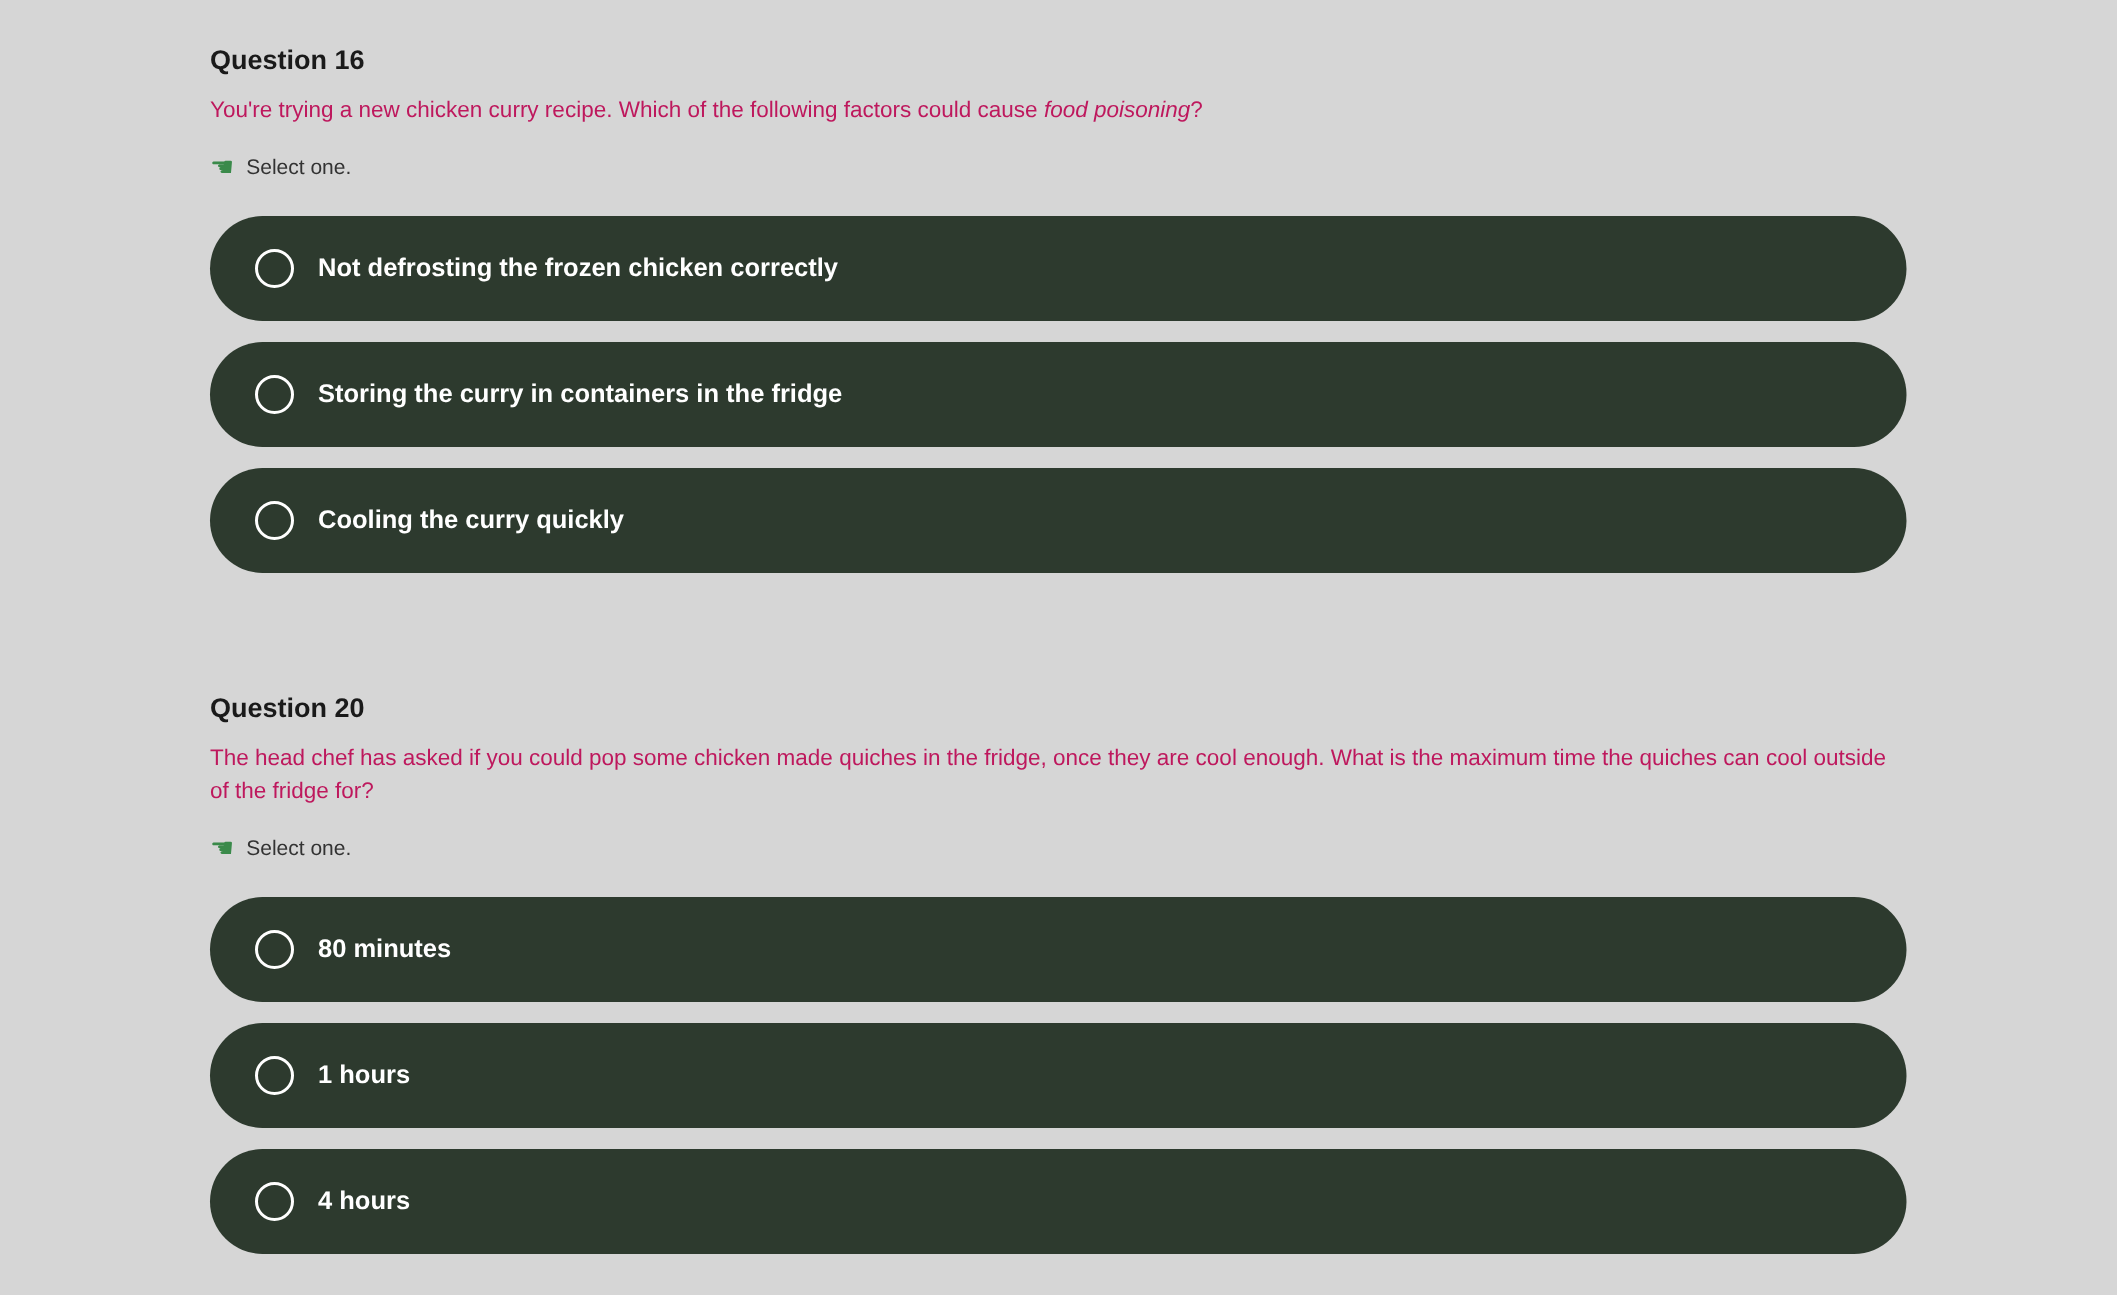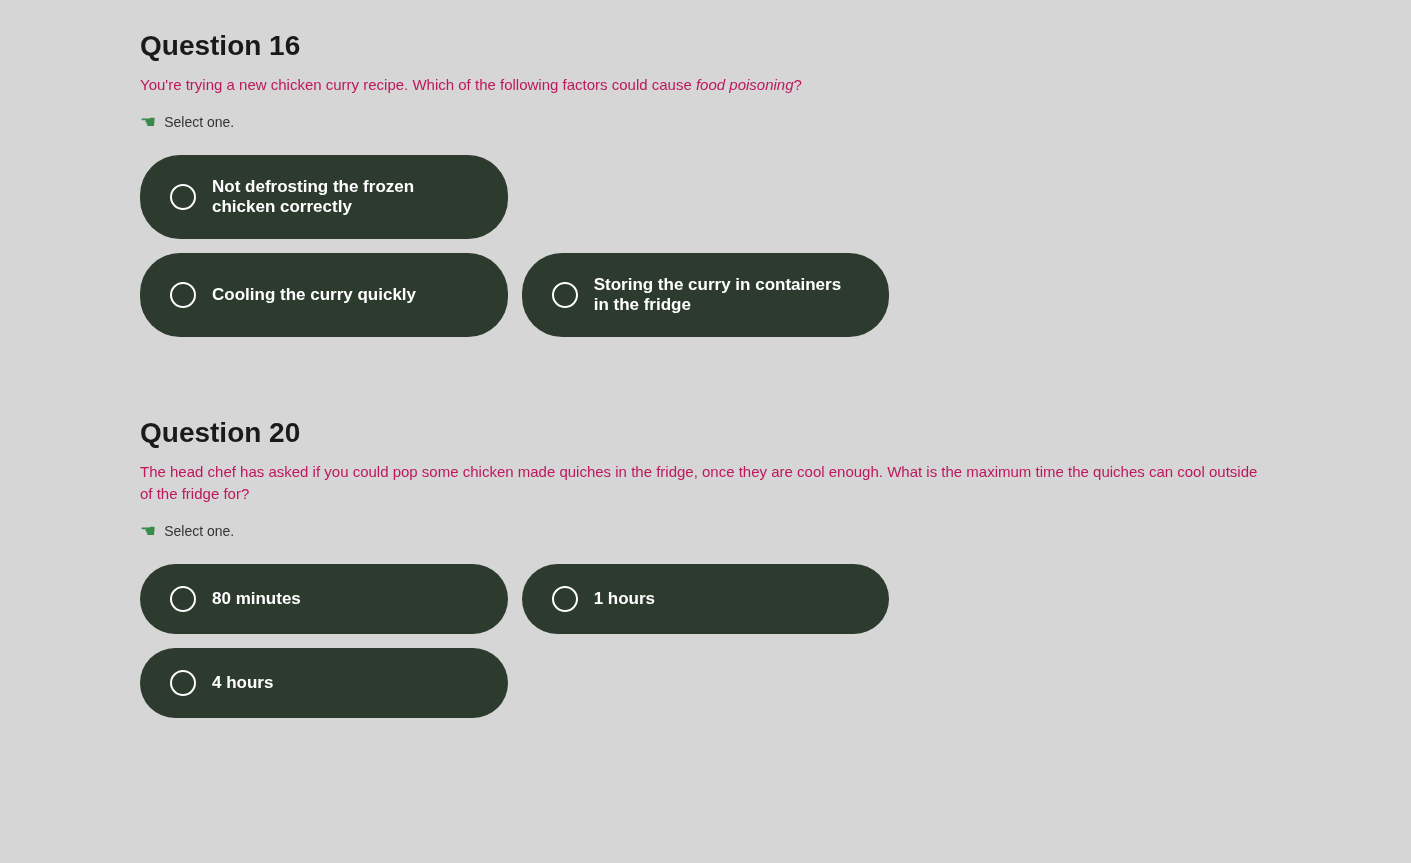--- a/index.html
+++ b/index.html
@@ -21,21 +21,21 @@
       background-color: #d6d6d6;
       width: 100%;
       padding: 30px 140px 40px 140px;
     }
 
     .question-block {
       margin-bottom: 40px;
     }
 
     .question-title {
-      font-size: 28px;
+      font-size: 18px;
       font-weight: bold;
       color: #1a1a1a;
       margin-bottom: 12px;
     }
 
     .question-text {
       font-size: 15px;
       color: #be185d;
       margin-bottom: 14px;
       line-height: 1.5;
@@ -54,21 +54,21 @@
       font-size: 14px;
     }
 
     .hand-icon {
       font-size: 18px;
       color: #3a8a4a;
     }
 
     .options-grid {
       display: grid;
-      grid-template-columns: 1fr 1fr 1fr;
+      grid-template-columns: 1fr;
       gap: 14px;
     }
 
     .option-full {
       grid-column: 1 / 2;
     }
 
     .option-btn {
       display: flex;
       align-items: center;
@@ -111,27 +111,27 @@
     </div>
     <div class="select-one-row">
       <span class="hand-icon">☚</span>
       <span>Select one.</span>
     </div>
     <div class="options-grid">
       <button class="option-btn option-full">
         <span class="radio-circle"></span>
         <span>Not defrosting the frozen chicken correctly</span>
       </button>
+      <button class="option-btn">
+        <span class="radio-circle"></span>
+        <span>Storing the curry in containers in the fridge</span>
+      </button>
       <button class="option-btn option-full">
         <span class="radio-circle"></span>
         <span>Cooling the curry quickly</span>
-      </button>
-      <button class="option-btn">
-        <span class="radio-circle"></span>
-        <span>Storing the curry in containers in the fridge</span>
       </button>
     </div>
   </div>
 
   <div class="divider-spacer"></div>
 
   <div class="question-block">
     <div class="question-title">Question 20</div>
     <div class="question-text">The head chef has asked if you could pop some chicken made quiches in the fridge, once they are cool enough. What is the maximum time the quiches can cool outside of the fridge for?</div>
     <div class="select-one-row">

